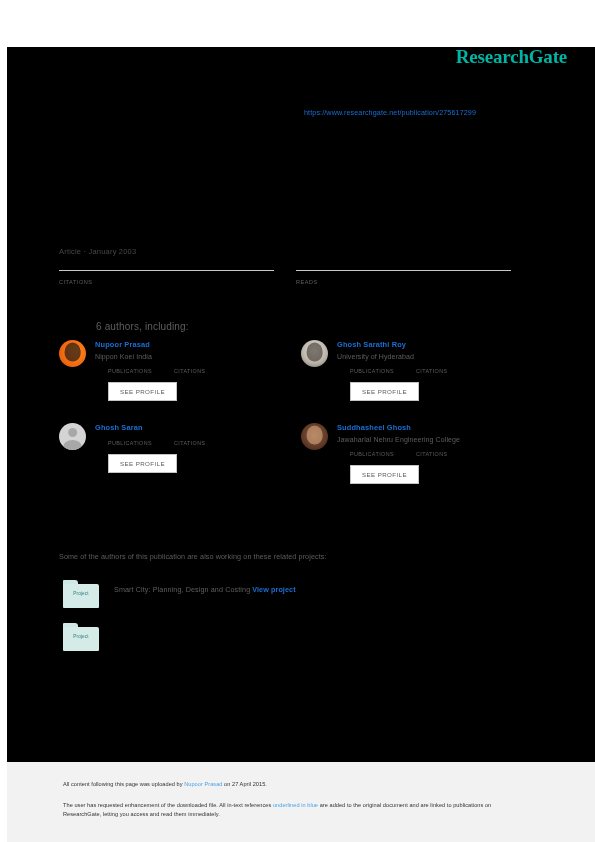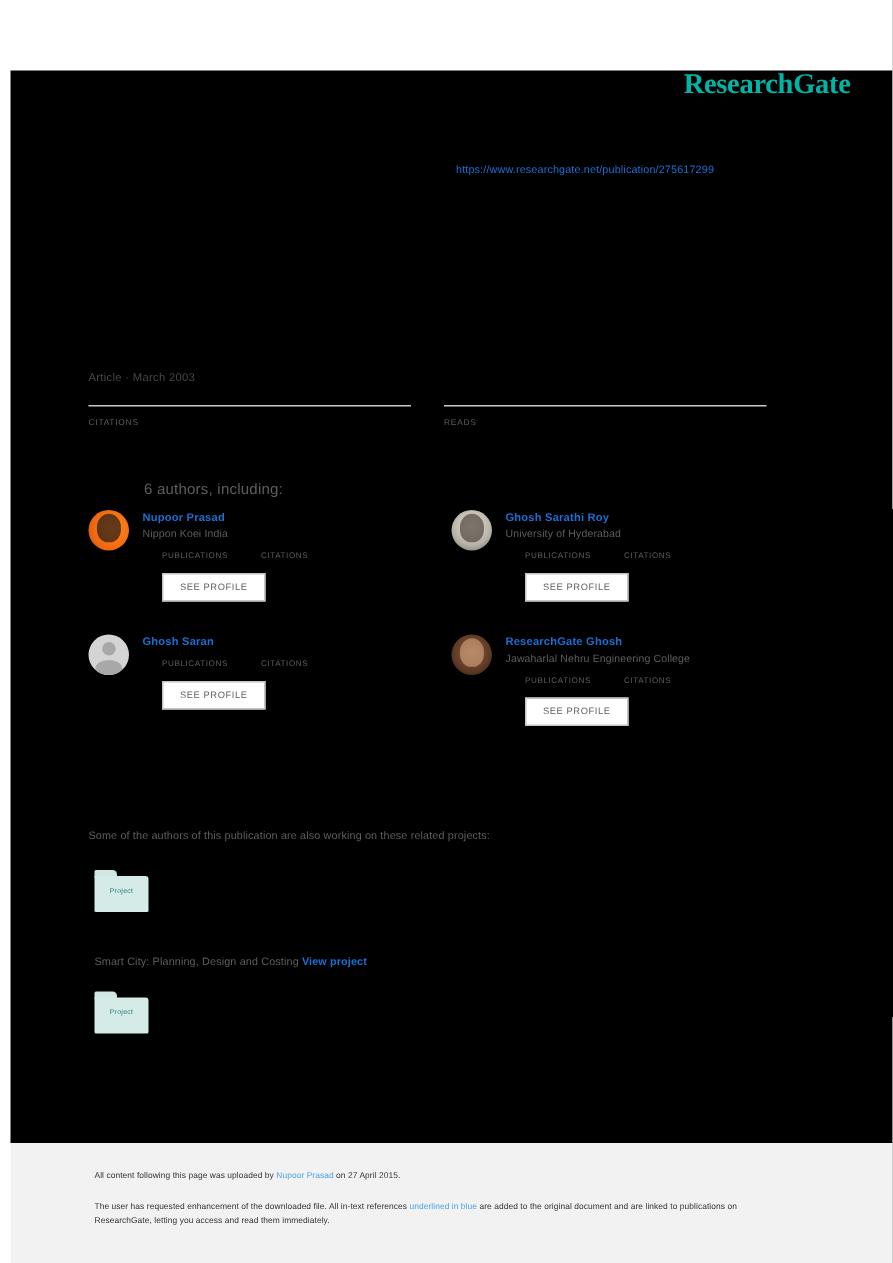--- a/index.html
+++ b/index.html
@@ -237,21 +237,20 @@
     position: absolute;
     left: 63px;
     top: 580px;
     width: 480px;
   }
   .project {
     display: flex;
     gap: 15px;
     align-items: flex-start;
     margin-bottom: 15px;
-    flex-direction: column;
   }
   .folder {
     position: relative;
     flex: 0 0 36px;
     width: 36px;
     height: 28px;
   }
   .folder .tab {
     position: absolute;
     left: 0; top: 0;
@@ -316,21 +315,21 @@
 <body>
 
 <div class="page">
 
   <div class="dark-area"></div>
   <div class="footer-area"></div>
 
   <div class="rg-logo">ResearchGate</div>
   <div class="pub-url">https://www.researchgate.net/publication/275617299</div>
 
-  <div class="article-meta">Article · March 2003</div>
+  <div class="article-meta">Article · January 2003</div>
 
   <div class="stats">
     <div class="stat-col">
       <div class="stat-value"></div>
       <div class="stat-rule"></div>
       <div class="stat-label">CITATIONS</div>
     </div>
     <div class="stat-col">
       <div class="stat-value"></div>
       <div class="stat-rule"></div>
@@ -409,21 +408,21 @@
           </div>
           <div class="see-profile">SEE PROFILE</div>
         </div>
       </div>
 
       <div class="author">
         <div class="avatar av-sudd">
             <div class="face"></div>
           </div>
         <div class="author-info">
-          <div class="author-name">ResearchGate Ghosh</div>
+          <div class="author-name">Suddhasheel Ghosh</div>
           <div class="author-affil">Jawaharlal Nehru Engineering College</div>
           <div class="author-stats">
             <div>
               <div class="astat-value"></div>
               <div class="astat-label">PUBLICATIONS</div>
             </div>
             <div>
               <div class="astat-value"></div>
               <div class="astat-label">CITATIONS</div>
             </div>

